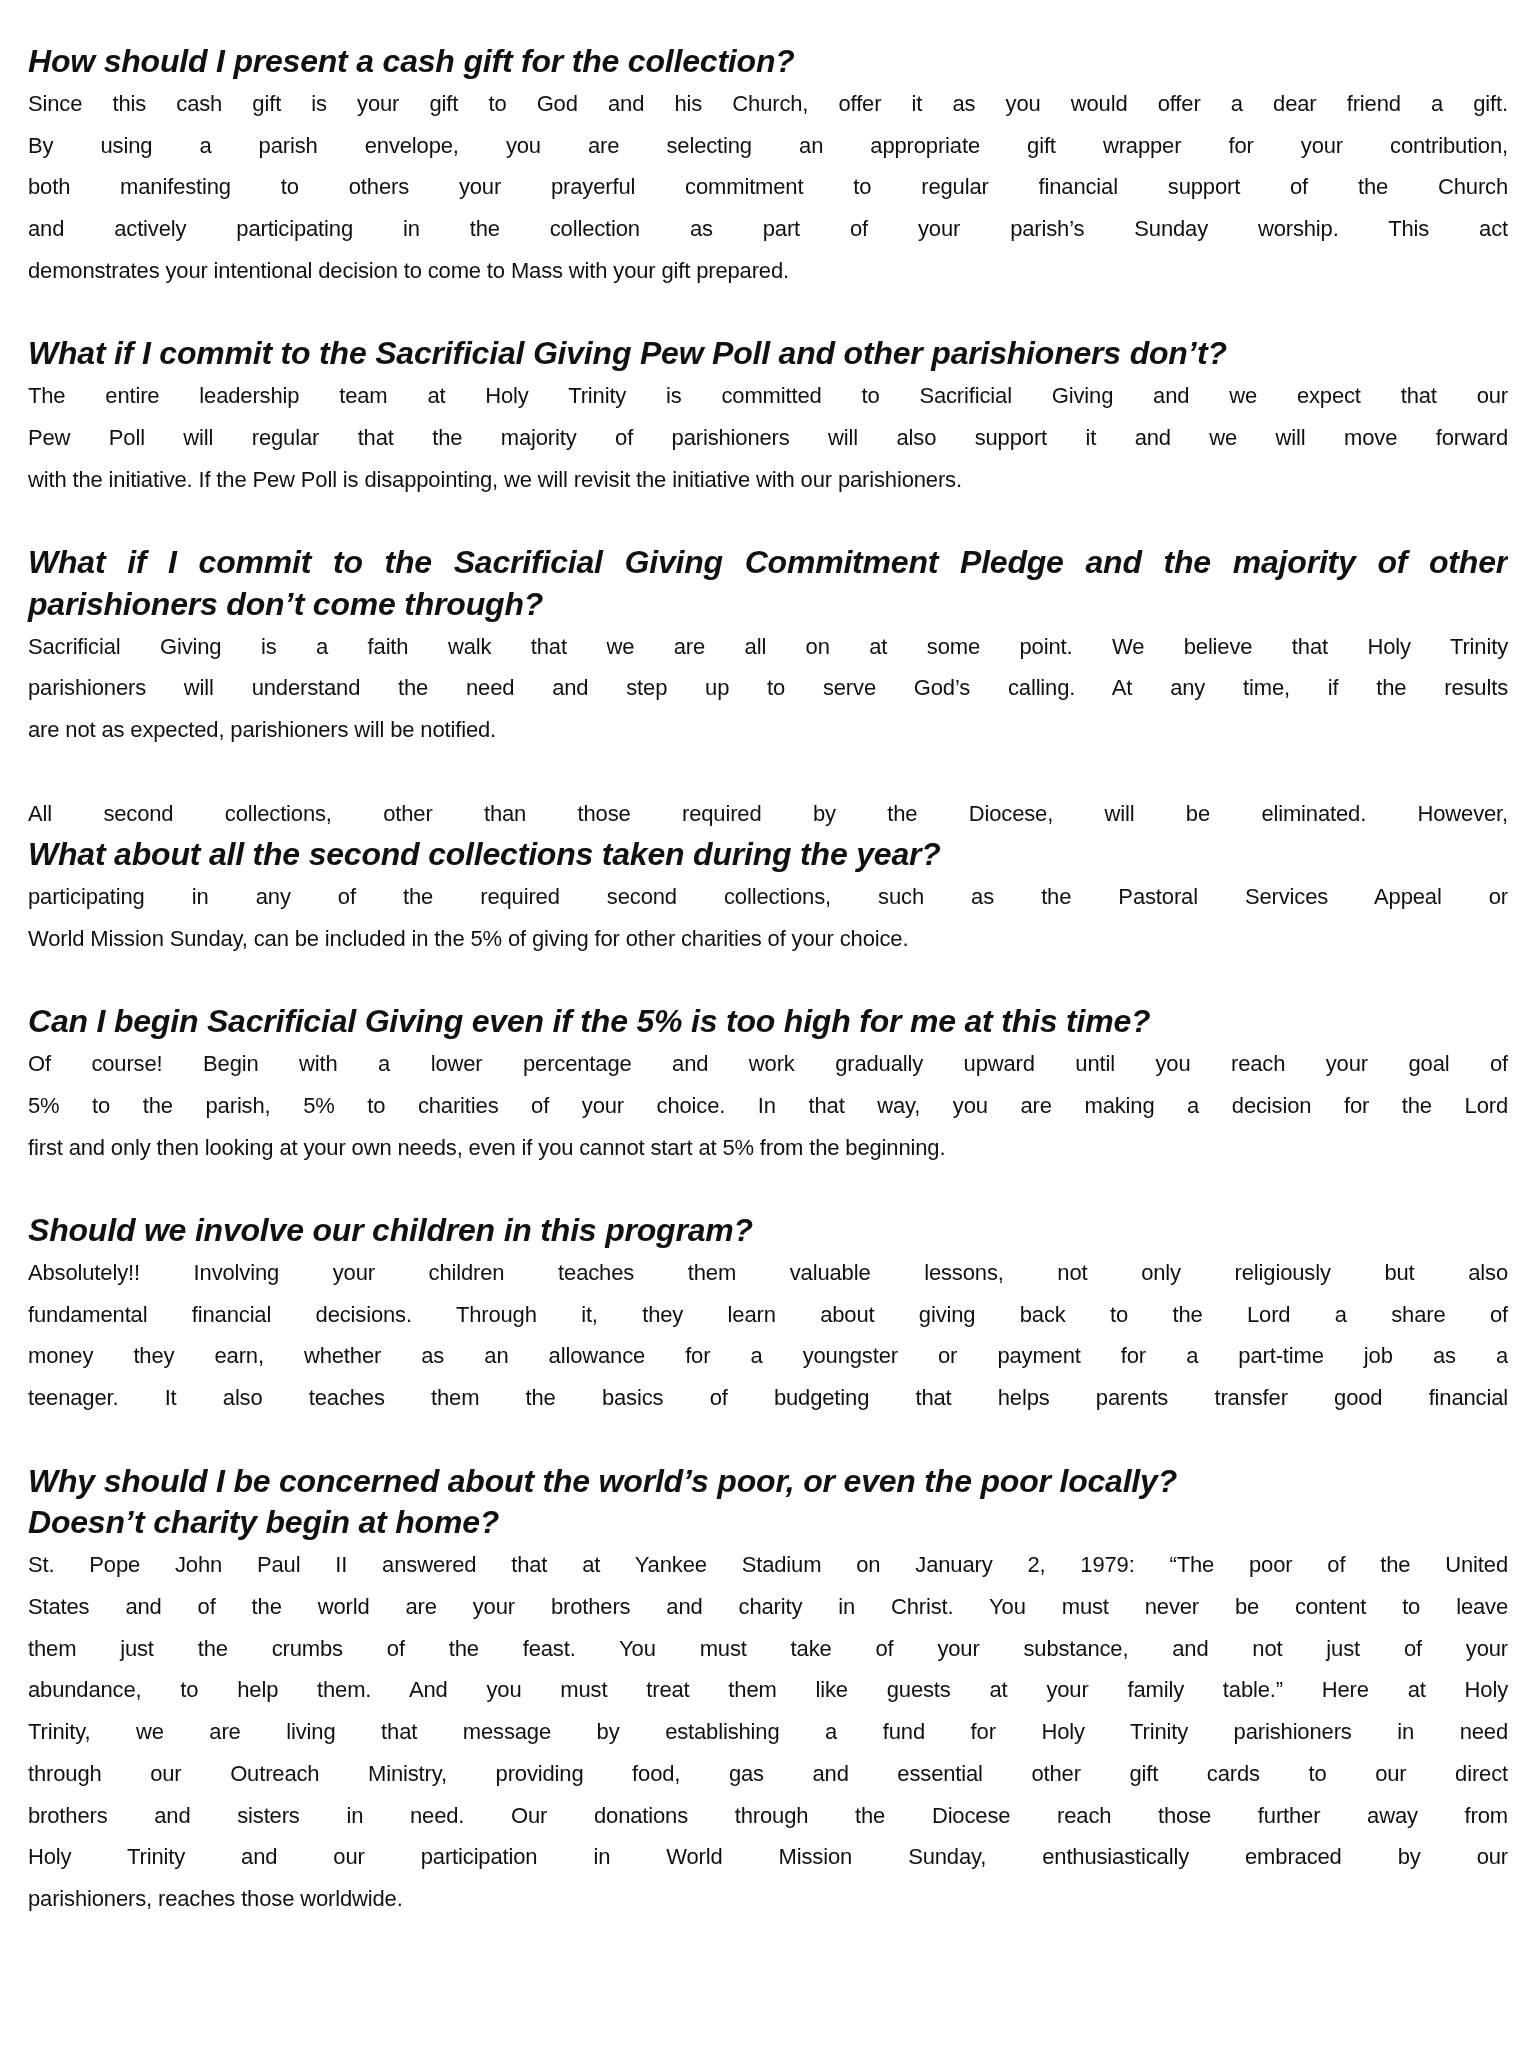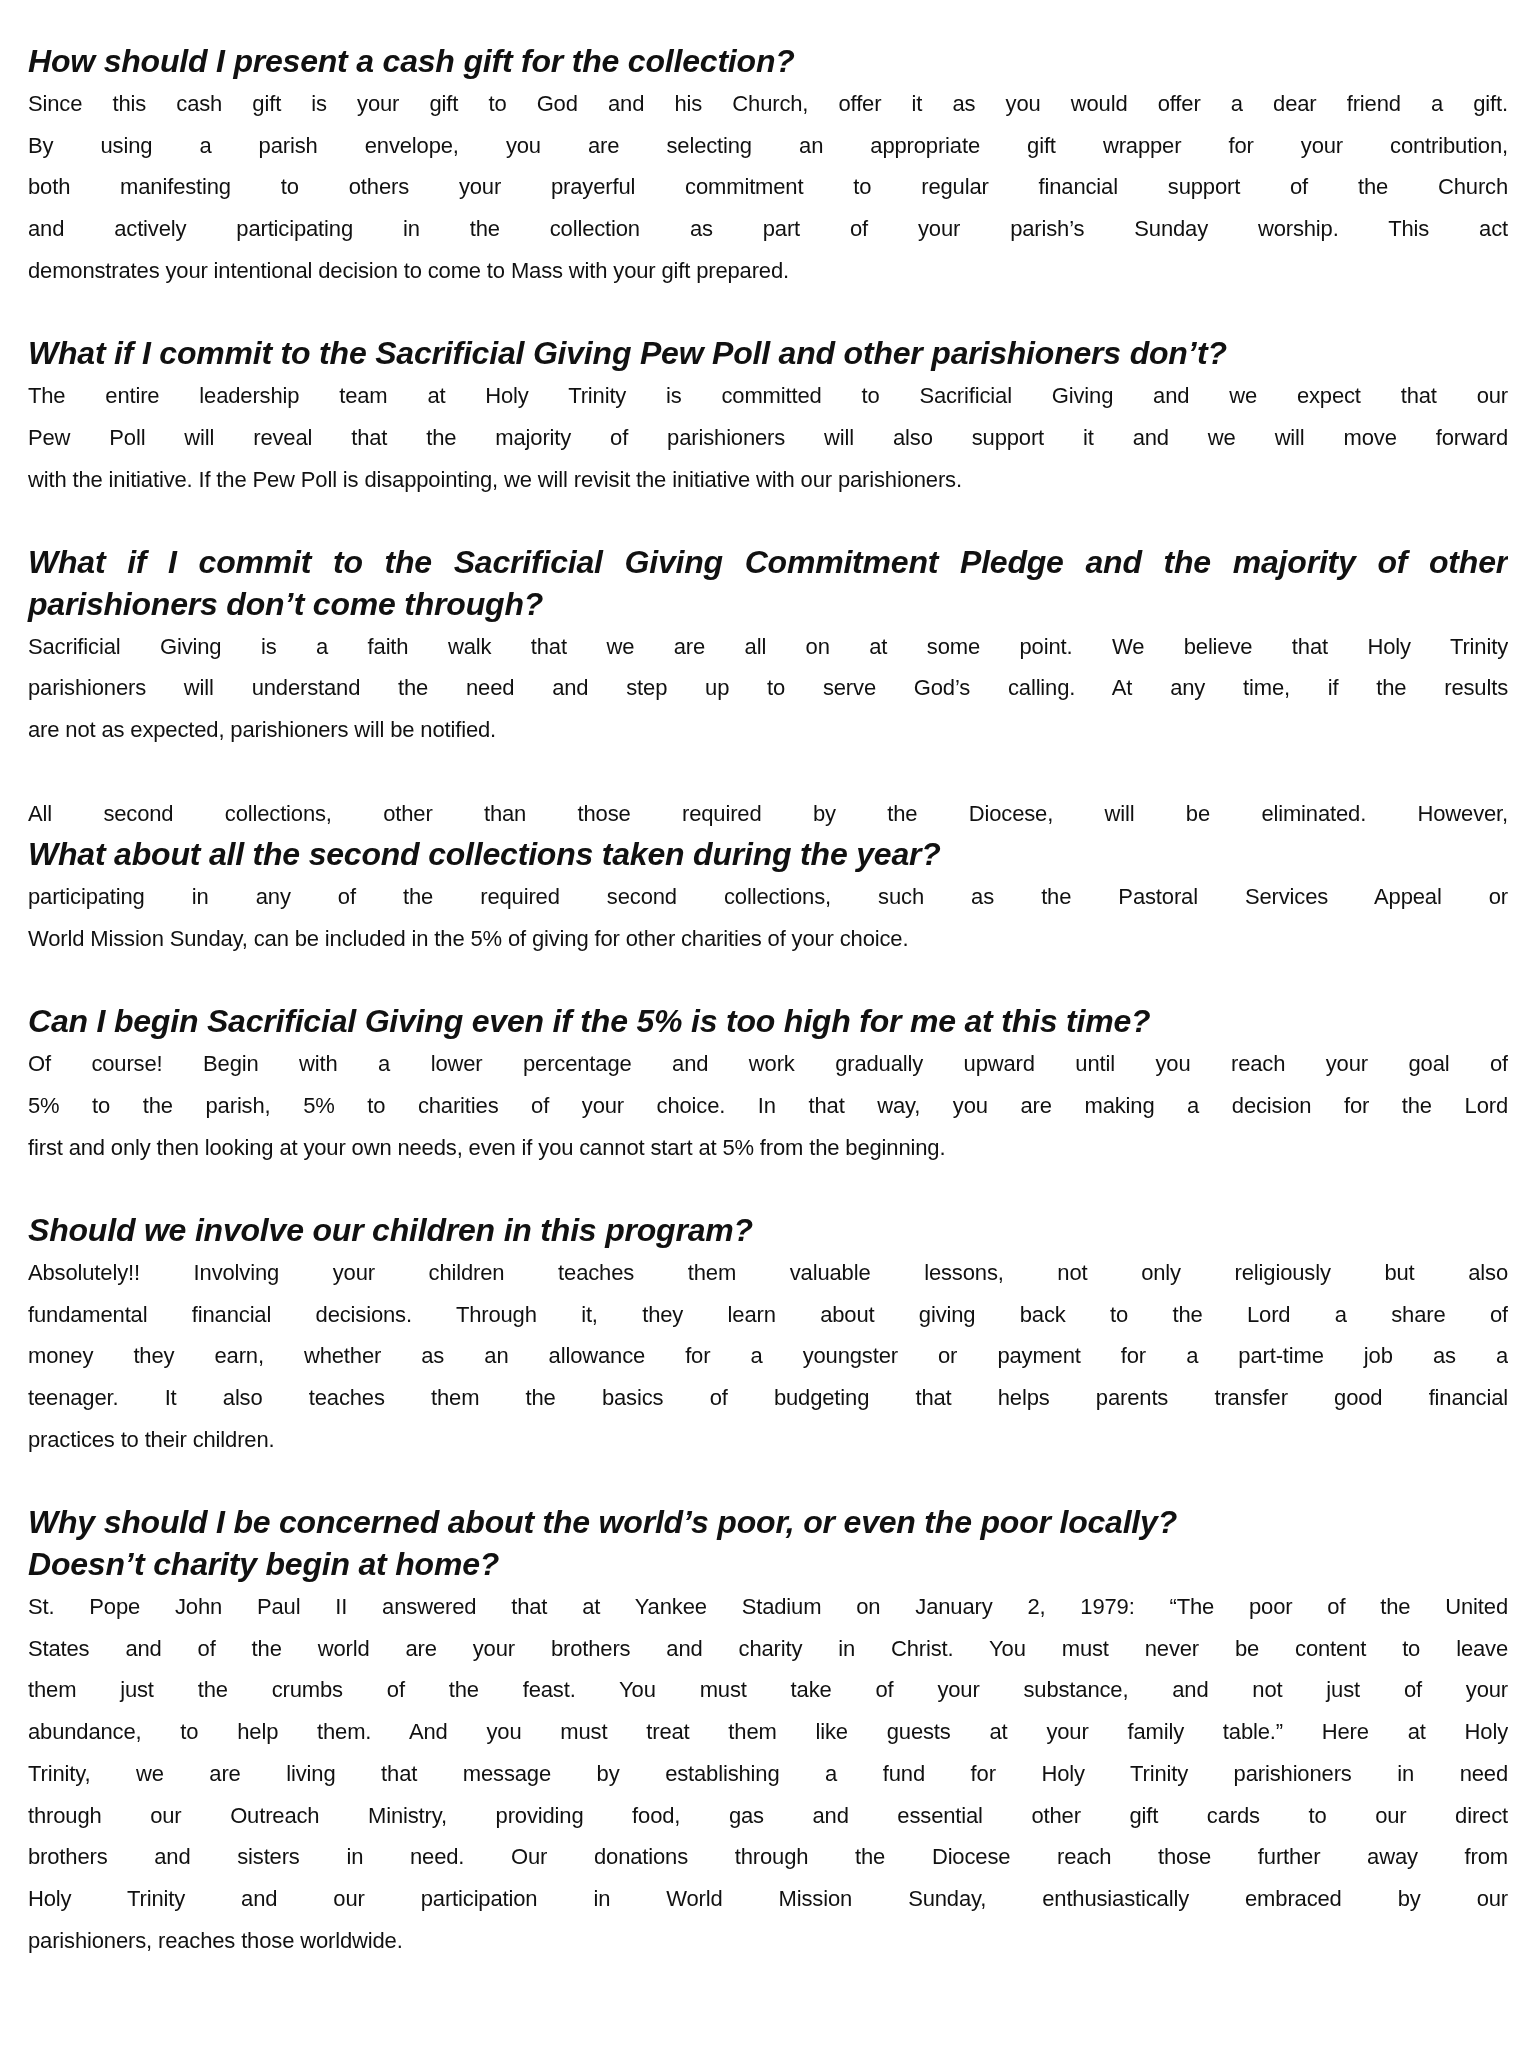--- a/index.html
+++ b/index.html
@@ -61,21 +61,21 @@
     <div class="line a j">By using a parish envelope, you are selecting an appropriate gift wrapper for your contribution,</div>
     <div class="line a j">both manifesting to others your prayerful commitment to regular financial support of the Church</div>
     <div class="line a j">and actively participating in the collection as part of your parish’s Sunday worship.  This act</div>
     <div class="line a">demonstrates your intentional decision to come to Mass with your gift prepared.</div>
   </section>
   <div class="gap"></div>
 
   <section>
     <div class="line q">What if I commit to the Sacrificial Giving Pew Poll and other parishioners don’t?</div>
     <div class="line a j">The entire leadership team at Holy Trinity is committed to Sacrificial Giving and we expect that our</div>
-    <div class="line a j">Pew Poll will reveal that the majority of parishioners will also support it and we will move forward</div>
+    <div class="line a j">Pew Poll will regular that the majority of parishioners will also support it and we will move forward</div>
     <div class="line a">with the initiative.  If the Pew Poll is disappointing, we will revisit the initiative with our parishioners.</div>
   </section>
   <div class="gap"></div>
 
   <section>
     <div class="line q j">What if I commit to the Sacrificial Giving Commitment Pledge and the majority of other</div>
     <div class="line q">parishioners don’t come through?</div>
     <div class="line a j">Sacrificial Giving is a faith walk that we are all on at some point.  We believe that Holy Trinity</div>
     <div class="line a j">parishioners will understand the need and step up to serve God’s calling.  At any time, if the results</div>
     <div class="line a">are not as expected, parishioners will be notified.</div>
@@ -97,21 +97,20 @@
     <div class="line a">first and only then looking at your own needs, even if you cannot start at 5% from the beginning.</div>
   </section>
   <div class="gap"></div>
 
   <section>
     <div class="line q">Should we involve our children in this program?</div>
     <div class="line a j">Absolutely!!  Involving your children teaches them valuable lessons, not only religiously but also</div>
     <div class="line a j">fundamental financial decisions.  Through it, they learn about giving back to the Lord a share of</div>
     <div class="line a j">money they earn, whether as an allowance for a youngster or payment for a part-time job as a</div>
     <div class="line a j">teenager.  It also teaches them the basics of budgeting that helps parents transfer good financial</div>
-    <div class="line a">practices to their children.</div>
   </section>
   <div class="gap"></div>
 
   <section>
     <div class="line q">Why should I be concerned about the world’s poor, or even the poor locally?</div>
     <div class="line q">Doesn’t charity begin at home?</div>
     <div class="line a j">St. Pope John Paul II answered that at Yankee Stadium on January 2, 1979: “The poor of the United</div>
     <div class="line a j">States and of the world are your brothers and charity in Christ.  You must never be content to leave</div>
     <div class="line a j">them just the crumbs of the feast.  You must take of your substance, and not just of your</div>
     <div class="line a j">abundance, to help them.  And you must treat them like guests at your family table.”  Here at Holy</div>

